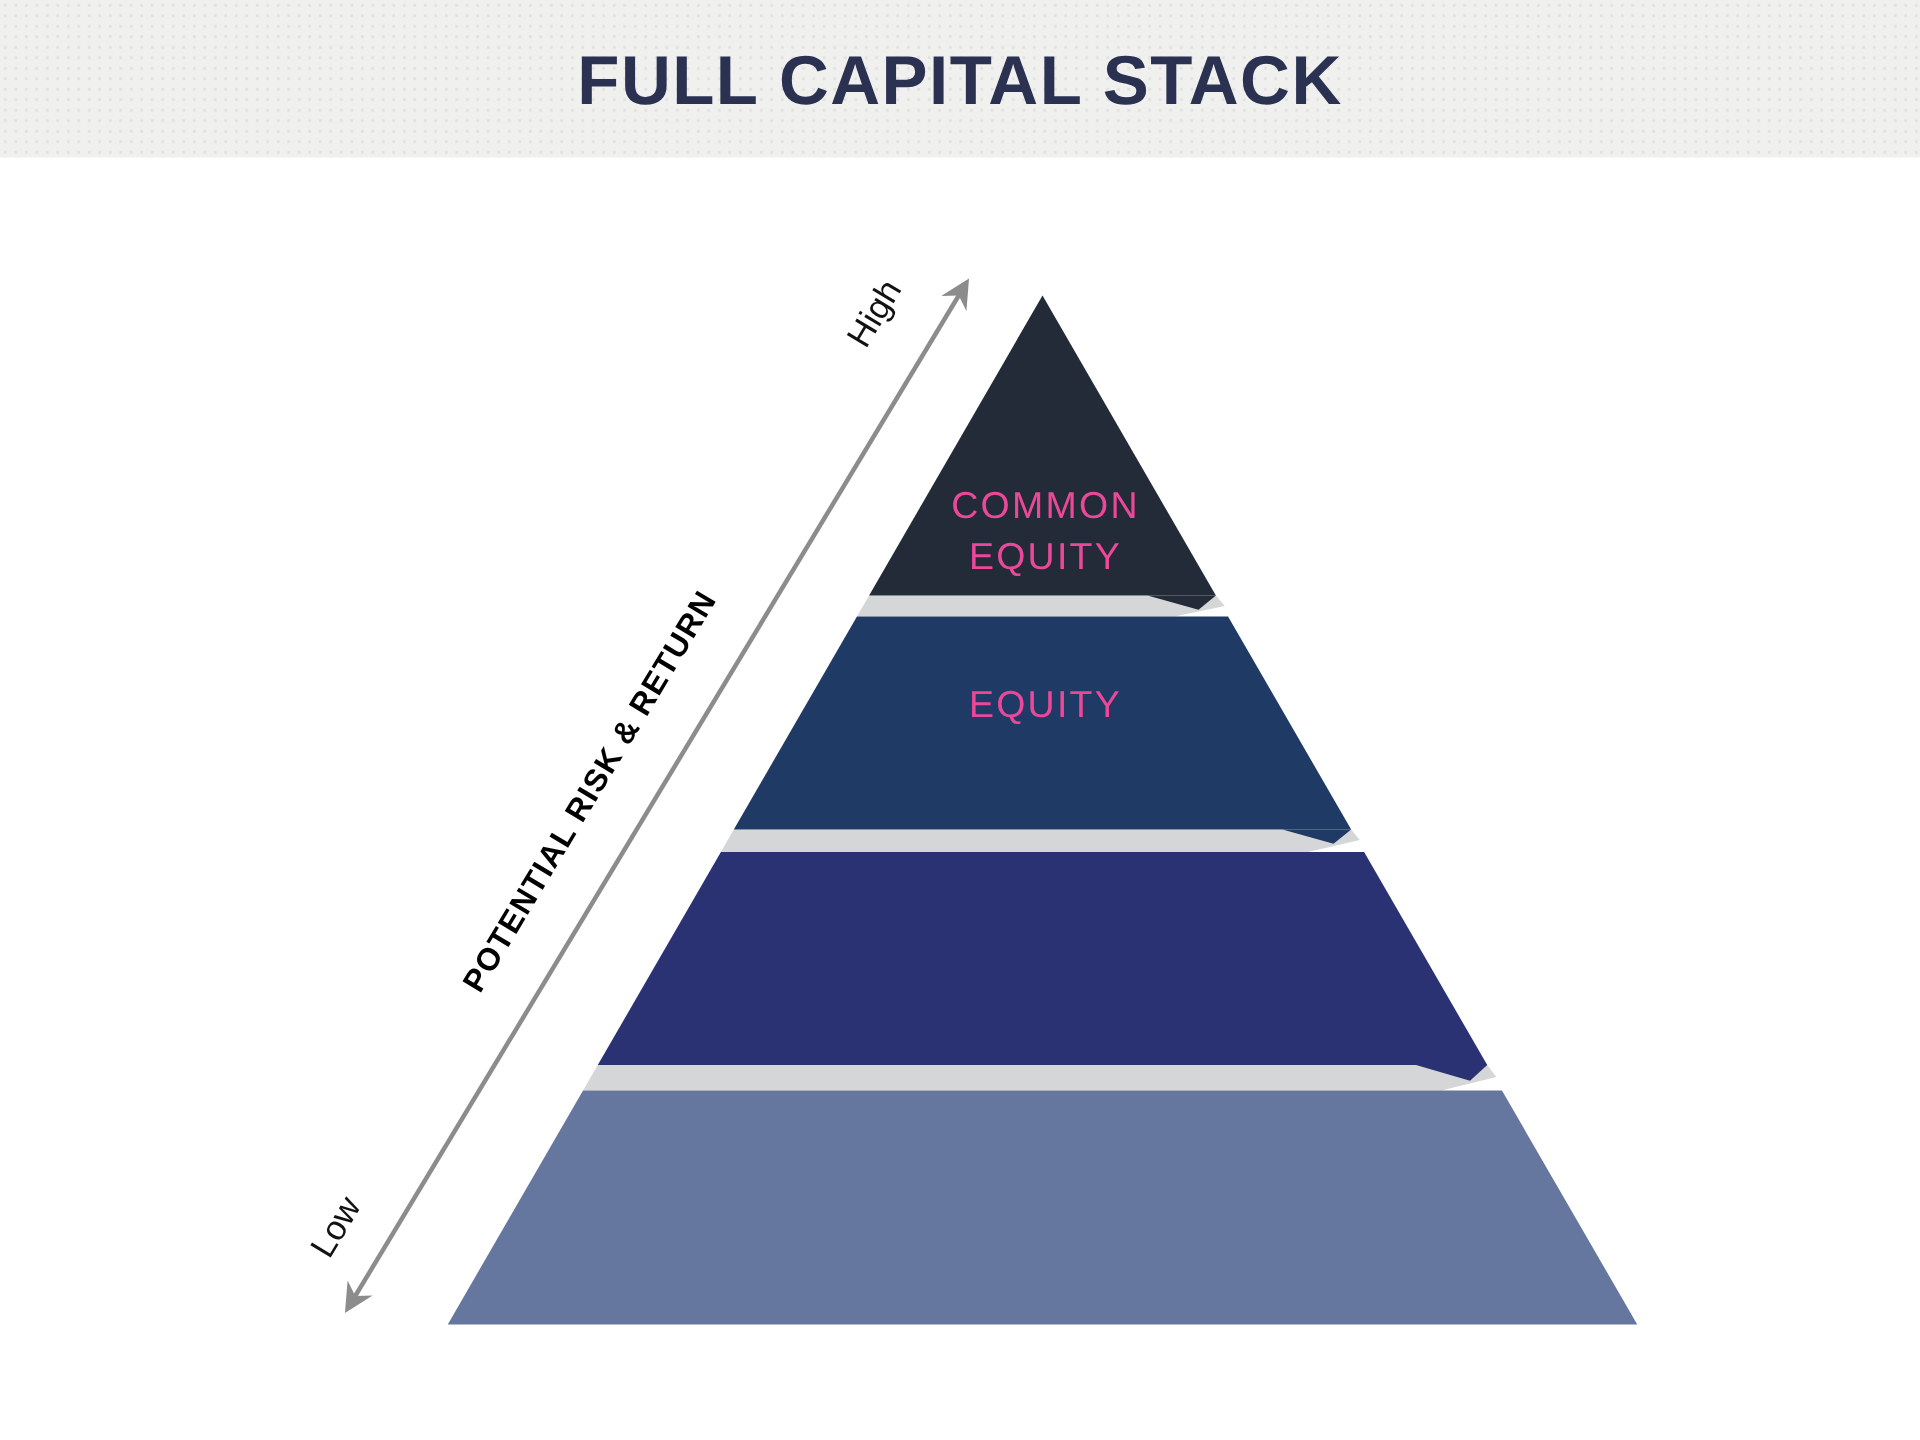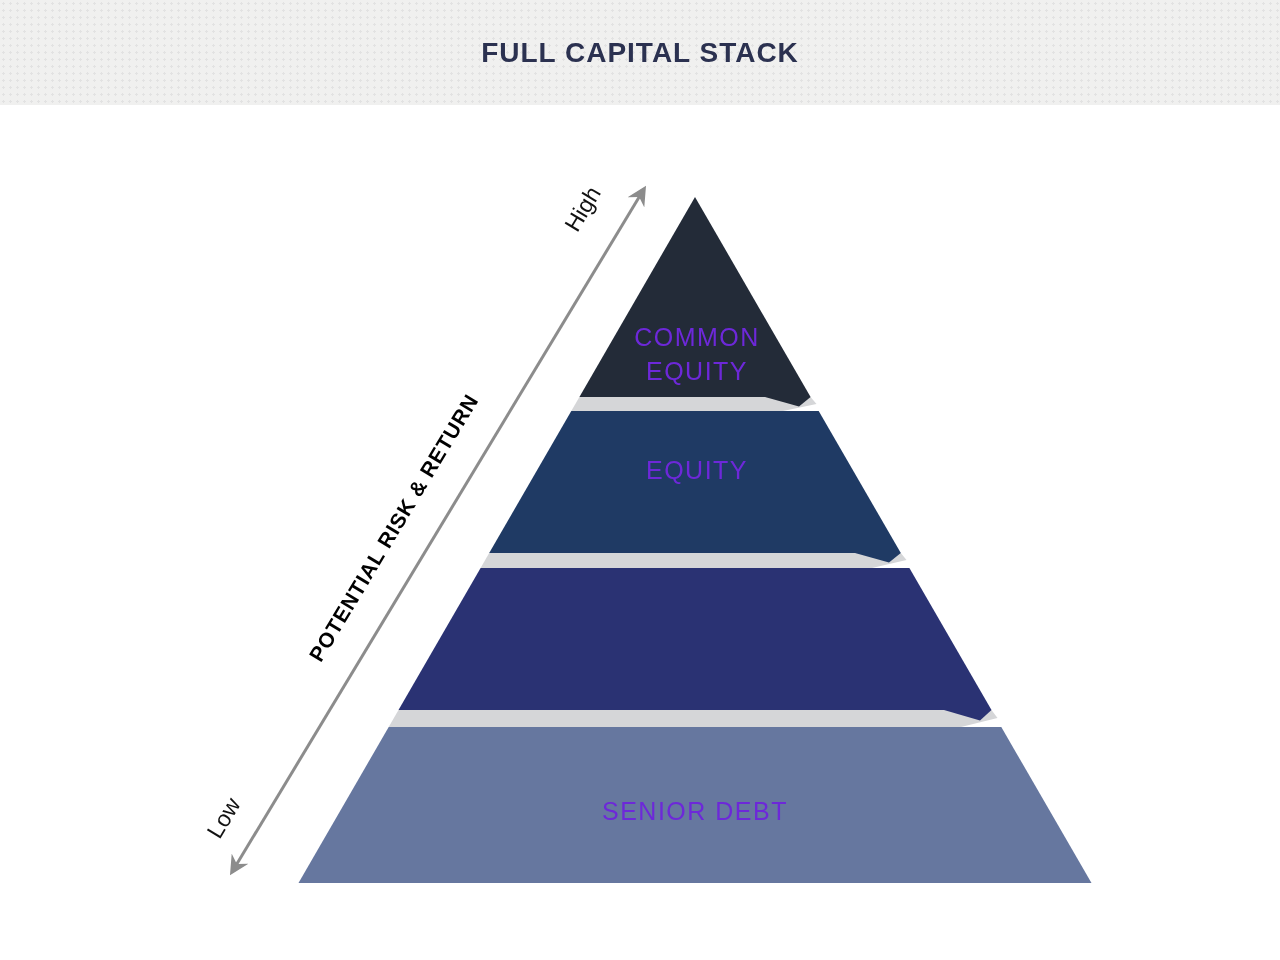--- a/index.html
+++ b/index.html
@@ -20,32 +20,32 @@
     width: 1280px; height: 105px;
     background-color: #f0f0ef;
     background-image: radial-gradient(#e2e2e2 1px, transparent 1.2px);
     background-size: 7px 7px;
     display: flex;
     align-items: center;
     justify-content: center;
   }
   .page-title {
     color: #2b3150;
-    font-size: 28px;
+    font-size: 46px;
     font-weight: 700;
     letter-spacing: 1px;
     white-space: nowrap;
   }
   svg.diagram {
     position: absolute;
     left: 0; top: 0;
   }
   .tier-label {
     position: absolute;
-    color: #6d28d9;
+    color: #ec4899;
     font-size: 25px;
     font-weight: 400;
     letter-spacing: 1.5px;
     line-height: 34px;
     text-align: center;
     white-space: nowrap;
   }
   .axis-text {
     position: absolute;
     color: #121212;
@@ -98,23 +98,20 @@
   <div class="tier-label" style="left:577px; top:320px; width:240px;">
     <div>COMMON</div>
     <div>EQUITY</div>
   </div>
 
   <div class="tier-label" style="left:567px; top:453px; width:260px;">
     <div>EQUITY</div>
   </div>
 
 
-  <div class="tier-label" style="left:495px; top:794px; width:400px;">
-    <div>SENIOR DEBT</div>
-  </div>
 
   <div class="axis-text" style="left:583px; top:209px;">High</div>
 
   <div class="axis-text" style="left:224px; top:818px;">Low</div>
 
   <div class="axis-title" style="left:394px; top:528px;">POTENTIAL RISK &amp; RETURN</div>
 
 </div>
 
 </body></html>

